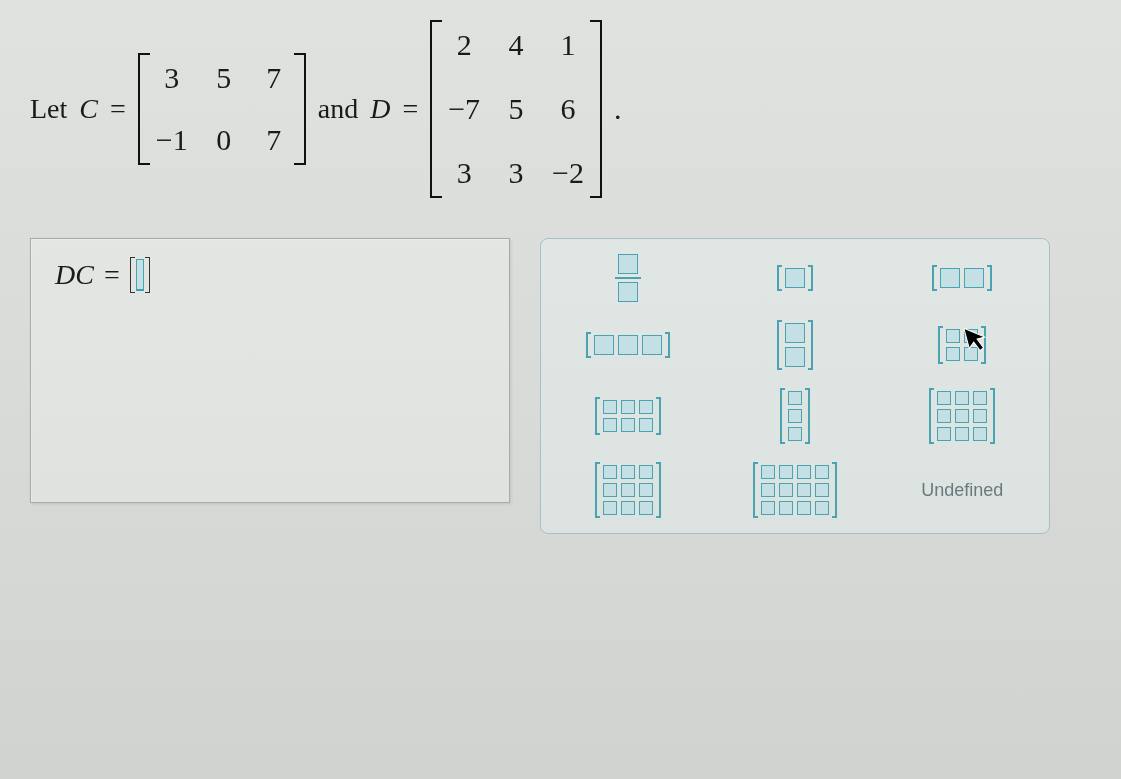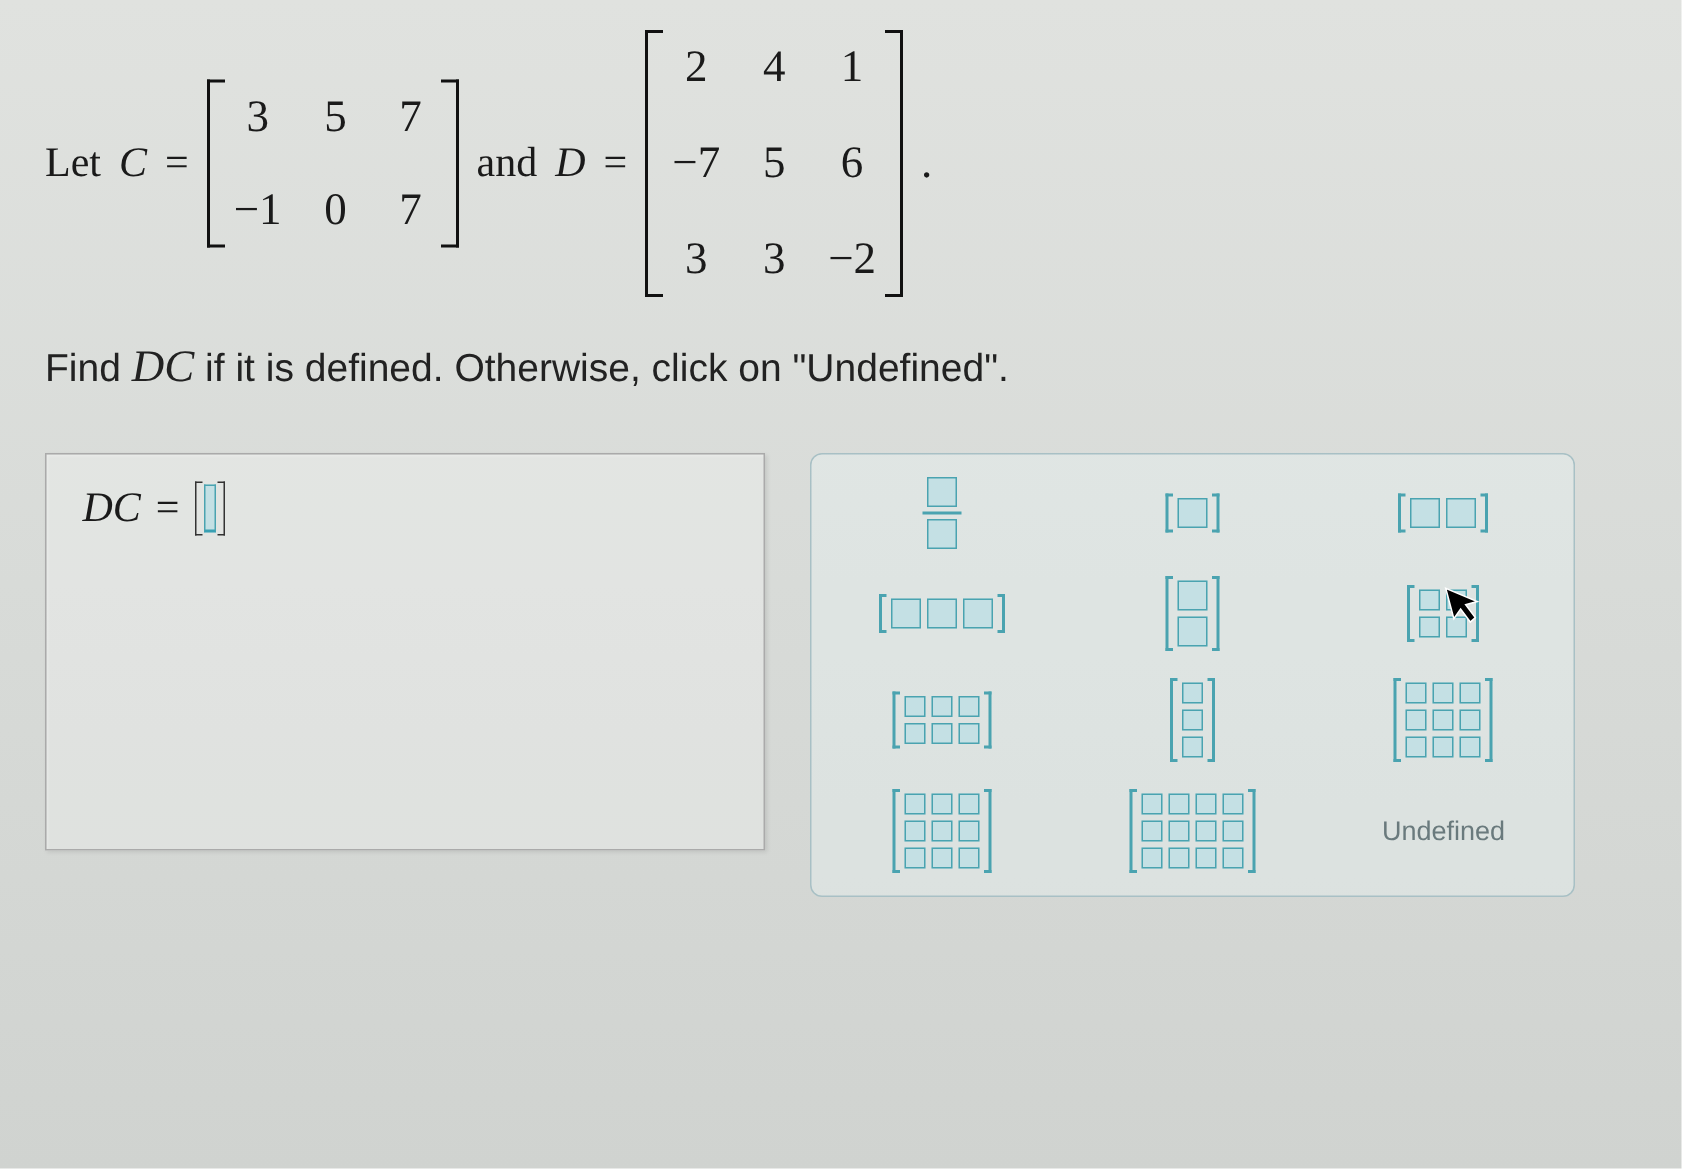--- a/index.html
+++ b/index.html
@@ -175,23 +175,20 @@
         <span class="cell">6</span>
         <span class="cell">3</span>
         <span class="cell">3</span>
         <span class="cell">−2</span>
       </span>
       <span class="bracket-right"></span>
     </span>
     <span class="period">.</span>
   </div>
 
-  <div class="instruction">
-    <span>Find </span><span class="italic">DC</span><span> if it is defined. Otherwise, click on "</span><span>Undefined</span><span>".</span>
-  </div>
 </div>
 
 <div class="bottom-row">
   <div class="answer-box">
     <div class="answer-eq">
       <span class="italic">DC</span>
       <span>=</span>
       <span class="answer-placeholder">
         <span class="sbl"></span>
           <span class="sq"></span>

